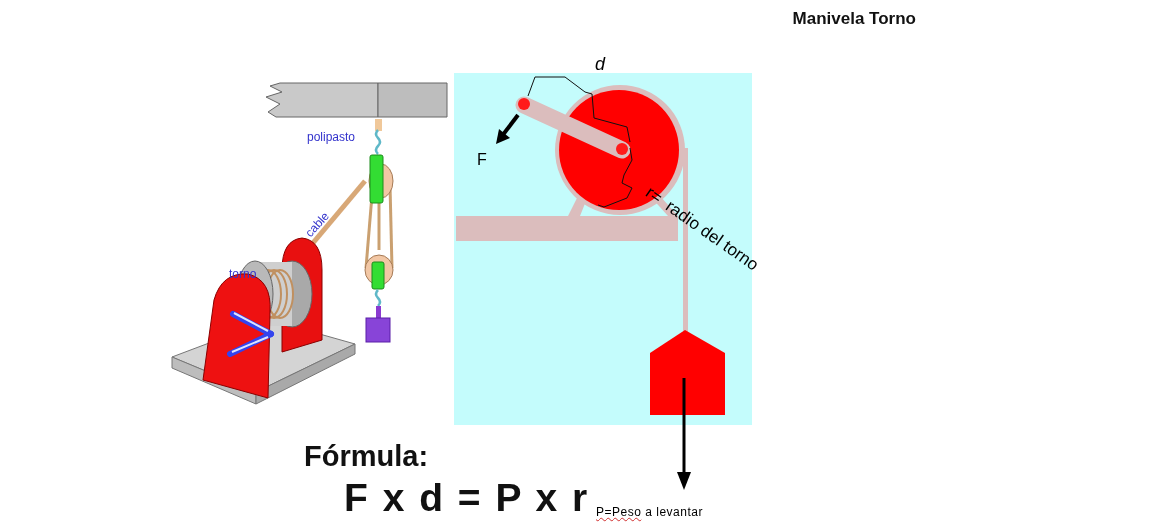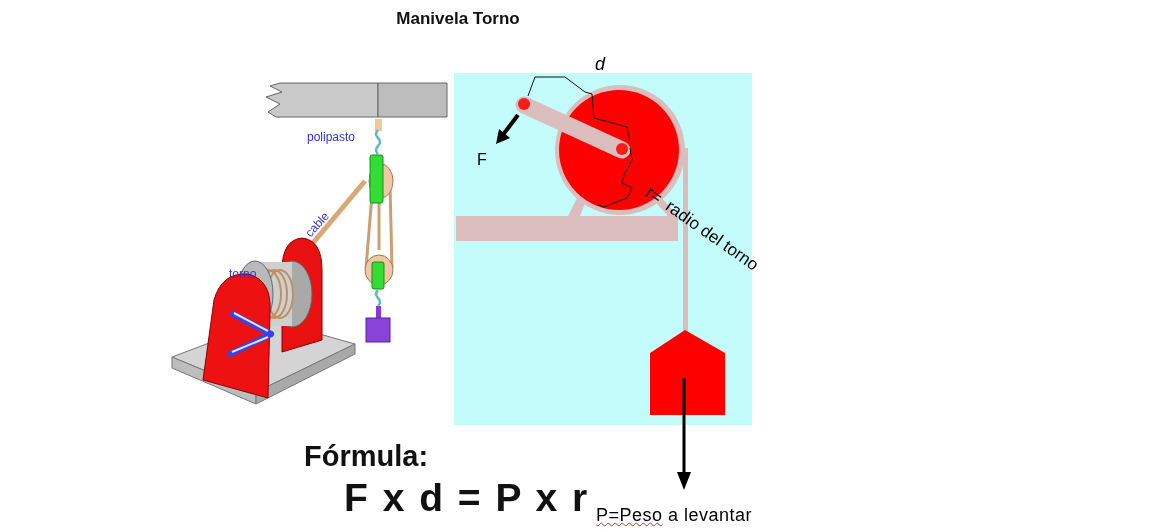--- a/index.html
+++ b/index.html
@@ -1,25 +1,25 @@
 <!DOCTYPE html>
 <html><head>
 <meta charset="utf-8">
 <style>
   html, body { margin: 0; padding: 0; background: #ffffff; }
   body { width: 1150px; height: 532px; position: relative; overflow: hidden;
          font-family: "Liberation Sans", sans-serif; }
-  .title { position: absolute; left: 0; width: 916px; top: 9px; text-align: center;
+  .title { position: absolute; left: 0; width: 916px; top: 9px; text-align: right;
            font-weight: bold; font-size: 17px; color: #111; }
   svg.diagram { position: absolute; left: 0; top: 0; }
   .formula-label { position: absolute; left: 304px; top: 440px; font-size: 29px;
                    font-weight: bold; color: #111; }
   .formula-eq { position: absolute; left: 344px; top: 476px; font-size: 39px;
                 font-weight: bold; color: #111; word-spacing: 4px; }
-  .peso { position: absolute; left: 596px; top: 505px; font-size: 18px; color: #000;
+  .peso { position: absolute; left: 596px; top: 505px; font-size: 12px; color: #000;
           letter-spacing: 0.5px; text-align: center; }
   .peso .squiggle { text-decoration: underline wavy #d03030; text-decoration-thickness: 1px; }
 </style>
 </head>
 <body>
 
 <div class="title">Manivela Torno</div>
 
 <svg class="diagram" width="1150" height="532" viewBox="0 0 1150 532">
 

